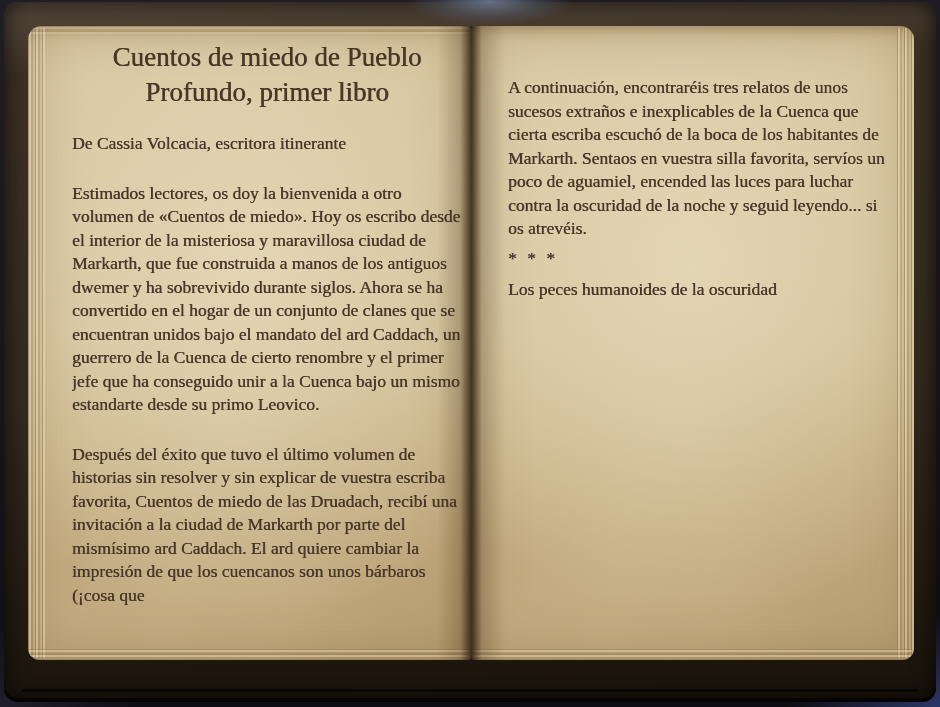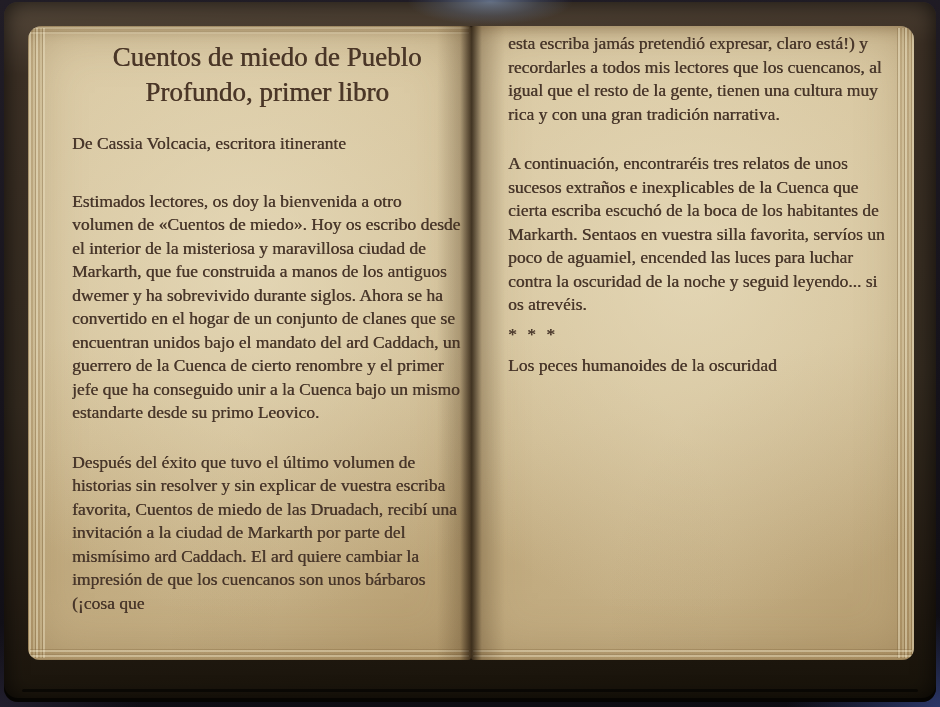--- a/index.html
+++ b/index.html
@@ -80,22 +80,22 @@
   }
   .page-left  .content { left: 44px; right: 9px;  top: 6px; bottom: 2px; }
   .page-right .content { left: 37px; right: 18px; top: 6px; bottom: 2px; }
   .title {
     font-size: 27px; line-height: 35px; font-weight: normal;
     text-align: center; color: #4a3627;
     margin: 8px 0 22px;
     text-shadow: 0.6px 0.3px 0 rgba(74,54,39,0.9);
   }
   .content p { margin: 0 0 26px; }
-  .content p.byline    { margin-bottom: 34px; }
-  .content p.tight     { margin-bottom: 6px; }
+  .content p.byline    { margin-bottom: 26px; }
+  .content p.tight     { margin-bottom: 6px; margin-top: 44px; }
   .content p.separator { margin-bottom: 8px; letter-spacing: 3px; }
   .content p.heading   { margin-bottom: 20px; }
   .content p.last      { margin-bottom: 0; }
 </style>
 </head>
 <body>
 
 <div class="scene">
   <div class="book">
     <div class="pages">
@@ -109,21 +109,20 @@
           <p class="byline">De Cassia Volcacia, escritora itinerante</p>
           <p>Estimados lectores, os doy la bienvenida a otro volumen de «Cuentos de miedo». Hoy os escribo desde el interior de la misteriosa y maravillosa ciudad de Markarth, que fue construida a manos de los antiguos dwemer y ha sobrevivido durante siglos. Ahora se ha convertido en el hogar de un conjunto de clanes que se encuentran unidos bajo el mandato del ard Caddach, un guerrero de la Cuenca de cierto renombre y el primer jefe que ha conseguido unir a la Cuenca bajo un mismo estandarte desde su primo Leovico.</p>
           <p class="last">Después del éxito que tuvo el último volumen de historias sin resolver y sin explicar de vuestra escriba favorita, Cuentos de miedo de las Druadach, recibí una invitación a la ciudad de Markarth por parte del mismísimo ard Caddach. El ard quiere cambiar la impresión de que los cuencanos son unos bárbaros (¡cosa que</p>
         </div>
       </div>
 
       <div class="page page-right">
         <div class="edge-v at-right"></div>
         <div class="edge-h at-bottom"></div>
         <div class="content">
-          <p>esta escriba jamás pretendió expresar, claro está!) y recordarles a todos mis lectores que los cuencanos, al igual que el resto de la gente, tienen una cultura muy rica y con una gran tradición narrativa.</p>
           <p class="tight">A continuación, encontraréis tres relatos de unos sucesos extraños e inexplicables de la Cuenca que cierta escriba escuchó de la boca de los habitantes de Markarth. Sentaos en vuestra silla favorita, servíos un poco de aguamiel, encended las luces para luchar contra la oscuridad de la noche y seguid leyendo... si os atrevéis.</p>
           <p class="separator">* * *</p>
           <p class="heading">Los peces humanoides de la oscuridad</p>
         </div>
       </div>
 
       <div class="spine"></div>
     </div>
   </div>
   <div class="smoke"></div>

